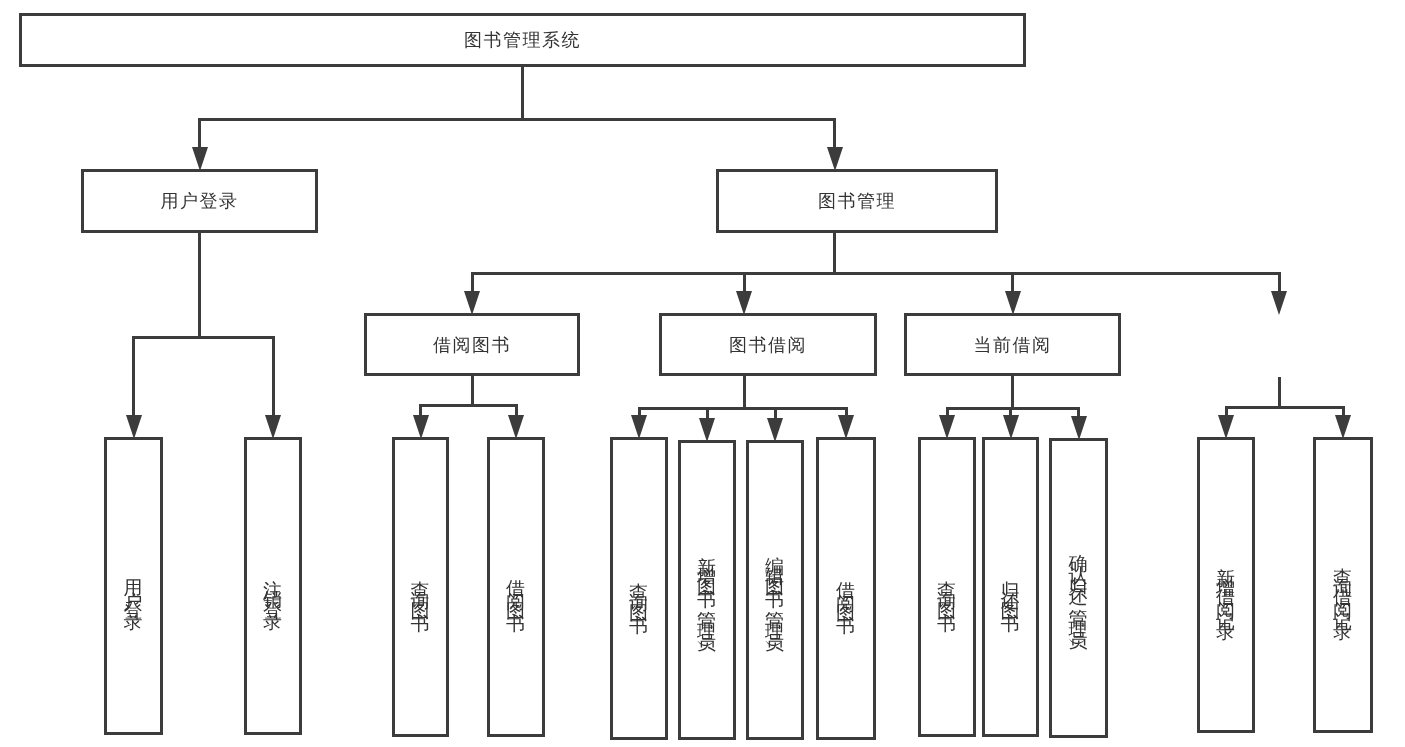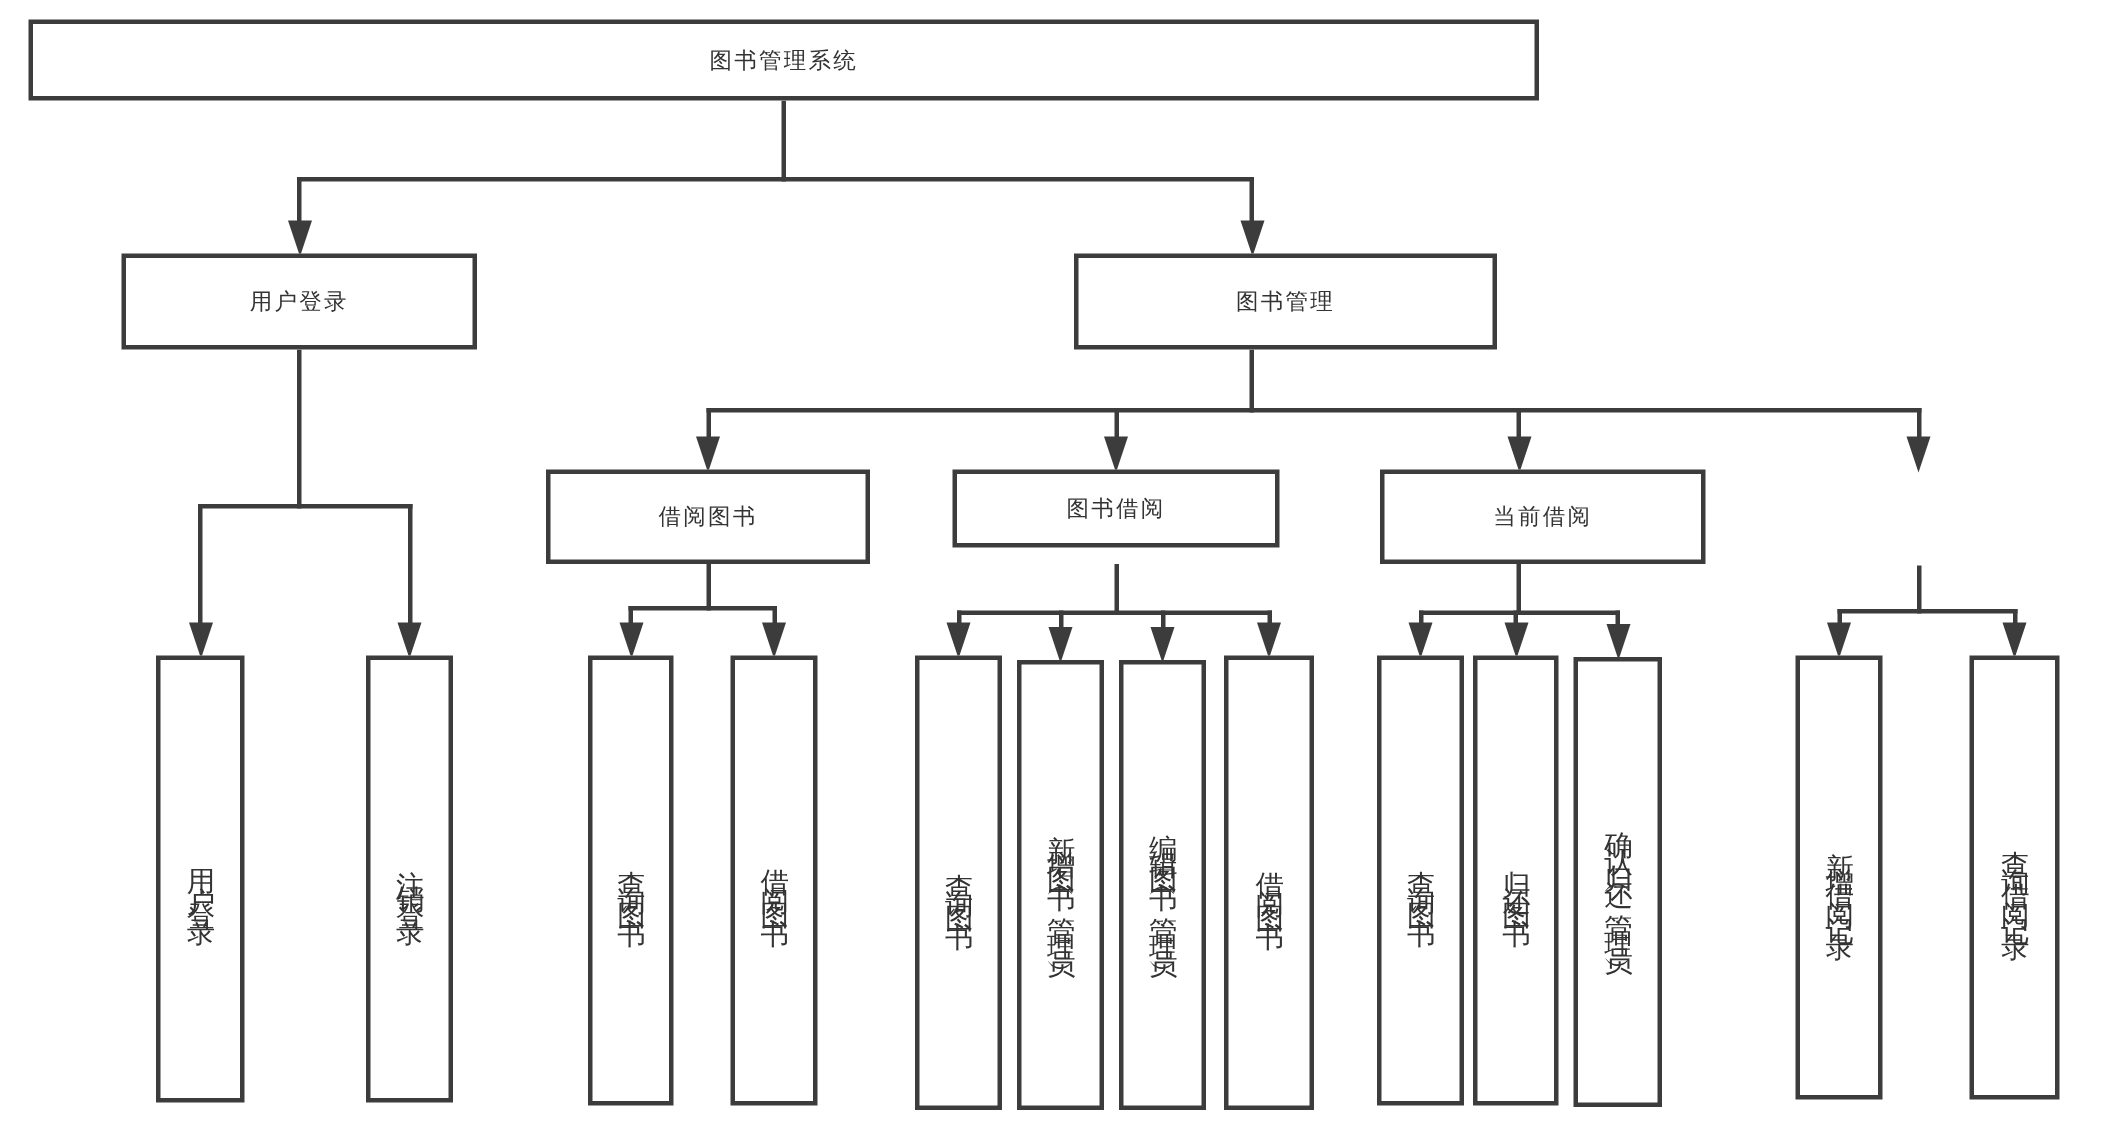--- a/index.html
+++ b/index.html
@@ -12,21 +12,21 @@
   }
   .node{
     position:absolute;
     background:#ffffff;
     border:3px solid #3c3c3c;
     box-sizing:border-box;
     display:flex;
     align-items:center;
     justify-content:center;
     color:#333333;
-    font-size:15px;
+    font-size:18px;
     letter-spacing:1.5px;
     text-align:center;
     z-index:3;
   }
   .node.vertical{
     writing-mode:vertical-rl;
     text-orientation:mixed;
     letter-spacing:11px;
     font-size:19px;
     line-height:1;
@@ -108,22 +108,22 @@
     <div class="cline" style="left: 1277.5px; top: 377px; width: 3px; height: 32px;"></div>
     <div class="cline" style="left: 1224.5px; top: 406px; width: 120px; height: 3px;"></div>
     <div class="cline" style="left: 1224.5px; top: 406px; width: 3px; height: 19px;"></div>
     <div class="arrow" style="left: 1218px; top: 415px;"></div>
     <div class="cline" style="left: 1341.5px; top: 406px; width: 3px; height: 19px;"></div>
     <div class="arrow" style="left: 1335px; top: 415px;"></div>
     <div class="node" style="left: 19px; top: 13px; width: 1007px; height: 54px;">图书管理系统</div>
     <div class="node" style="left: 81px; top: 169px; width: 237px; height: 64px;">用户登录</div>
     <div class="node" style="left: 716px; top: 169px; width: 282px; height: 64px;">图书管理</div>
     <div class="node" style="left: 364px; top: 313px; width: 216px; height: 63px;">借阅图书</div>
-    <div class="node" style="left: 635px; top: 313px; width: 218px; height: 52px;">图书借阅</div>
-    <div class="node" style="left: 904px; top: 313px; width: 217px; height: 63px; margin-left: 16px;">当前借阅</div>
+    <div class="node" style="left: 659px; top: 313px; width: 218px; height: 63px;">图书借阅</div>
+    <div class="node" style="left: 904px; top: 313px; width: 217px; height: 63px;">当前借阅</div>
     <div class="node vertical" style="left: 104px; top: 437px; width: 59px; height: 298px;">用户登录</div>
     <div class="node vertical" style="left: 244px; top: 437px; width: 58px; height: 298px;">注销登录</div>
     <div class="node vertical" style="left: 392px; top: 437px; width: 57px; height: 300px;">查询图书</div>
     <div class="node vertical" style="left: 487px; top: 437px; width: 58px; height: 300px;">借阅图书</div>
     <div class="node vertical" style="left: 610px; top: 437px; width: 58px; height: 303px;">查询图书</div>
     <div class="node vertical" style="left: 678px; top: 440px; width: 58px; height: 300px;">新增图书（管理员）</div>
     <div class="node vertical" style="left: 746px; top: 440px; width: 58px; height: 300px;">编辑图书（管理员）</div>
     <div class="node vertical" style="left: 816px; top: 437px; width: 60px; height: 303px;">借阅图书</div>
     <div class="node vertical" style="left: 918px; top: 437px; width: 58px; height: 300px;">查询图书</div>
     <div class="node vertical" style="left: 982px; top: 437px; width: 57px; height: 300px;">归还图书</div>

